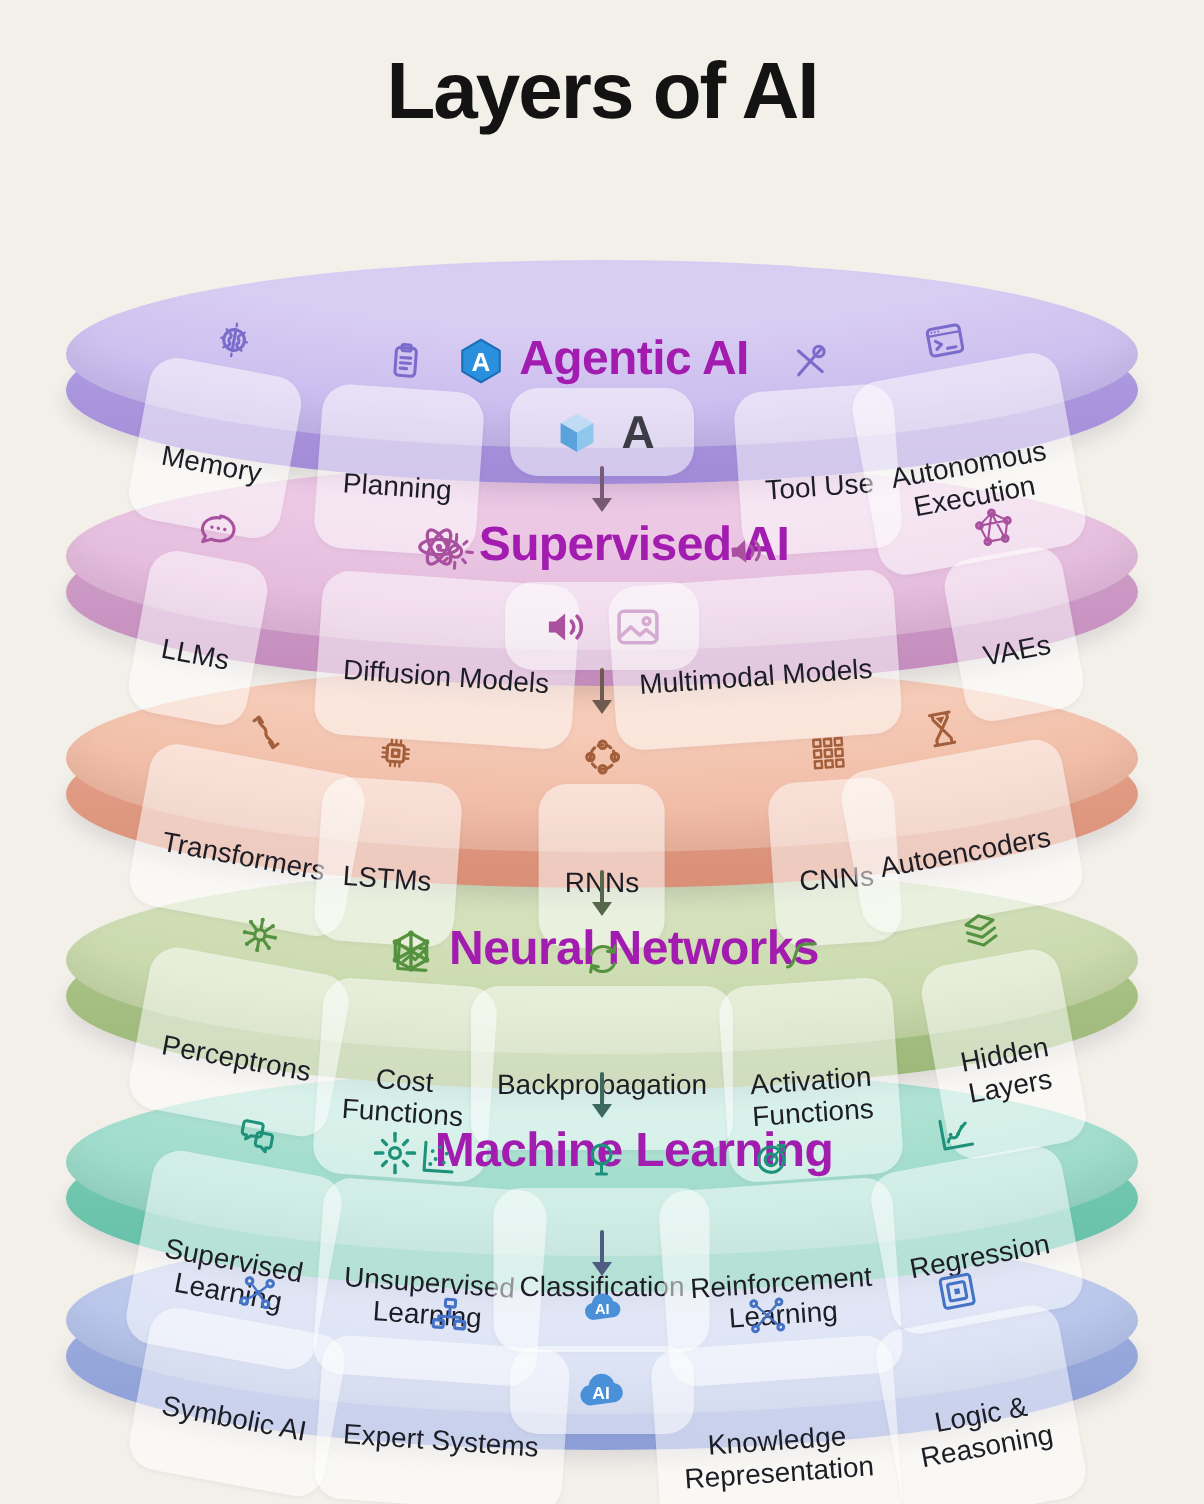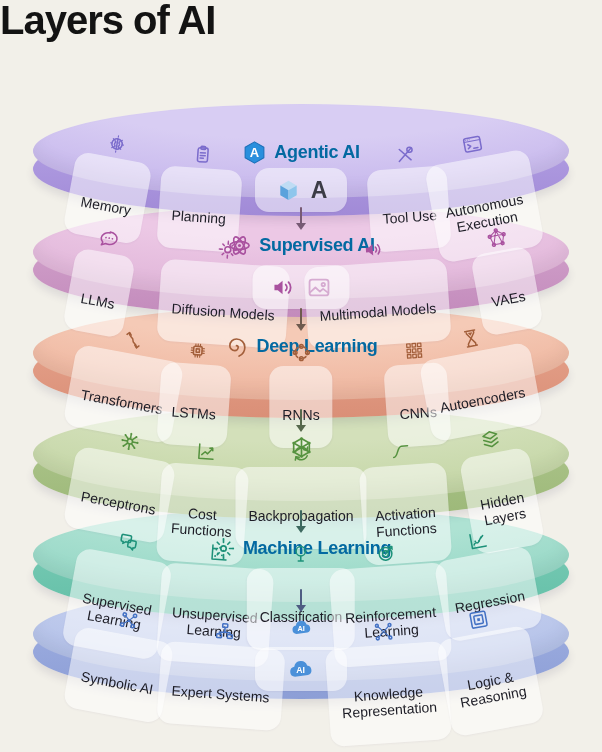--- a/index.html
+++ b/index.html
@@ -3,22 +3,22 @@
 <meta charset="utf-8">
 <style>
   html,body{margin:0;padding:0;}
   body{
     width:602px;height:752px;overflow:hidden;
     background:#f2f0e9;
     font-family:"Liberation Sans","DejaVu Sans",sans-serif;
     -webkit-font-smoothing:antialiased;
   }
   .page-title{
-    margin:0;height:40px;line-height:40px;
-    text-align:left;font-size:40px;font-weight:700;letter-spacing:-1px;color:#131313;
+    margin:0;padding-top:26px;height:40px;line-height:40px;
+    text-align:center;font-size:40px;font-weight:700;letter-spacing:-1px;color:#131313;
   }
   .stack{position:relative;width:536px;height:625px;margin:64px auto 0;}
 
   
   .disc{position:absolute;left:0;width:536px;height:112px;}
   .disc-rim{
     position:absolute;left:0;right:0;top:18px;bottom:0;border-radius:50%;
     background:linear-gradient(180deg,var(--rim) 20%,var(--rimDark) 100%);
     box-shadow:0 5px 9px rgba(60,50,90,.12);
   }
@@ -30,21 +30,21 @@
   .pos-0{top:0;} .pos-1{top:101px;} .pos-2{top:202px;}
   .pos-3{top:303px;} .pos-4{top:404px;} .pos-5{top:483px;}
 
   
   .layer{position:absolute;left:0;width:536px;height:112px;}
   .layer-header{
     position:absolute;top:28px;left:0;width:100%;
     display:flex;justify-content:center;align-items:center;gap:7px;
   }
   .pos-0 .layer-header{top:36px;}
-  .layer-title{margin:0;font-size:18px;font-weight:700;letter-spacing:-.3px;color:#0369a1;}
+  .layer-title{margin:0;font-size:24px;font-weight:700;letter-spacing:-.3px;color:#a21caf;}
   .h-icon{width:25px;height:25px;color:var(--accent);display:block;}
   .h-icon svg,.pill-icon svg,.c-icon svg{width:100%;height:100%;display:block;}
 
   .connector{position:absolute;left:50%;top:2px;width:16px;height:26px;transform:translateX(-50%);color:var(--arrow);}
   .connector::before{content:"";position:absolute;left:50%;top:0;width:2.4px;height:17px;margin-left:-1.2px;background:currentColor;border-radius:2px;}
   .connector::after{content:"";position:absolute;left:50%;top:16px;margin-left:-5.5px;width:0;height:0;
     border-left:5.5px solid transparent;border-right:5.5px solid transparent;border-top:7.5px solid currentColor;}
 
   .pill{
     position:absolute;background:rgba(255,255,255,.52);border-radius:14px;
@@ -213,28 +213,20 @@
             <circle cx="7.4" cy="19" r="1.5"></circle>
             <circle cx="16.6" cy="19" r="1.5"></circle>
             <path d="M12 4.6 4.6 10M12 4.6l7.4 5.4M4.6 10l2.8 9M19.4 10l-2.8 9M7.4 19h9.2M4.6 10h14.8M12 4.6l-4.6 14.4M12 4.6l4.6 14.4" stroke-width="1.1"></path>
           </svg></span>
       <span class="pill-label">VAEs</span>
     </div>
   </section>
 
   <section class="layer pos-2" style="--top: #f5cab6; --topDeep: #ecae96; --rim: #e4a089; --rimDark: #da8f77; --accent: #a35f3b; --arrow: #6e5a4e;">
     <div class="connector"></div>
-    <div class="layer-header">
-      <span class="h-icon">
-          <svg viewBox="0 0 24 24" fill="none" stroke="currentColor" stroke-width="1.6" stroke-linecap="round" stroke-linejoin="round">
-            <path d="M12 11.2a1.6 1.6 0 0 1 1.6 1.6 3.2 3.2 0 0 1-3.2 3.2 4.8 4.8 0 0 1-4.8-4.8A6.4 6.4 0 0 1 12 4.8a8 8 0 0 1 8 8 9.2 9.2 0 0 1-5.5 8.4"></path>
-          </svg>
-        </span>
-      <h2 class="layer-title">Deep Learning</h2>
-    </div>
     <div class="pill slot-0">
       <span class="pill-icon"><svg viewBox="0 0 24 24" fill="none" stroke="currentColor" stroke-width="1.6" stroke-linecap="round" stroke-linejoin="round">
             <path d="M7 5.2C7 9.4 12 8.6 12 12s5 2.6 5 6.8"></path>
             <path d="M4.8 7 7 4.6 9.2 7M14.8 16.6 17 19l2.2-2.4"></path>
           </svg></span>
       <span class="pill-label">Transformers</span>
     </div>
     <div class="pill slot-1">
       <span class="pill-icon"><svg viewBox="0 0 24 24" fill="none" stroke="currentColor" stroke-width="1.6" stroke-linecap="round" stroke-linejoin="round">
             <rect x="7.6" y="7.6" width="8.8" height="8.8" rx="1.4"></rect>
@@ -287,20 +279,21 @@
             <path d="M12 3.4v17.2M4.5 7.7l15 8.6M19.5 7.7l-15 8.6"></path>
             <circle cx="12" cy="12" r="1.7" fill="currentColor" stroke="none"></circle>
             <circle cx="12" cy="3.4" r="1.3" fill="currentColor" stroke="none"></circle>
             <circle cx="19.5" cy="7.7" r="1.3" fill="currentColor" stroke="none"></circle>
             <circle cx="19.5" cy="16.3" r="1.3" fill="currentColor" stroke="none"></circle>
             <circle cx="12" cy="20.6" r="1.3" fill="currentColor" stroke="none"></circle>
             <circle cx="4.5" cy="16.3" r="1.3" fill="currentColor" stroke="none"></circle>
             <circle cx="4.5" cy="7.7" r="1.3" fill="currentColor" stroke="none"></circle>
           </svg>
         </span>
+      <h2 class="layer-title">Neural Networks</h2>
     </div>
     <div class="pill slot-0">
       <span class="pill-icon"><svg viewBox="0 0 24 24" fill="none" stroke="currentColor" stroke-width="1.6" stroke-linecap="round" stroke-linejoin="round">
             <circle cx="12" cy="12" r="2.7"></circle>
             <path d="M12 9.3V5M12 19v-4.3M9.3 12H5M19 12h-4.3M10 10 7 7M14 14l3 3M14 10l3-3M10 14l-3 3"></path>
             <circle cx="12" cy="4" r="1.1" fill="currentColor" stroke="none"></circle>
             <circle cx="12" cy="20" r="1.1" fill="currentColor" stroke="none"></circle>
             <circle cx="4" cy="12" r="1.1" fill="currentColor" stroke="none"></circle>
             <circle cx="20" cy="12" r="1.1" fill="currentColor" stroke="none"></circle>
             <circle cx="6.2" cy="6.2" r="1.1" fill="currentColor" stroke="none"></circle>

